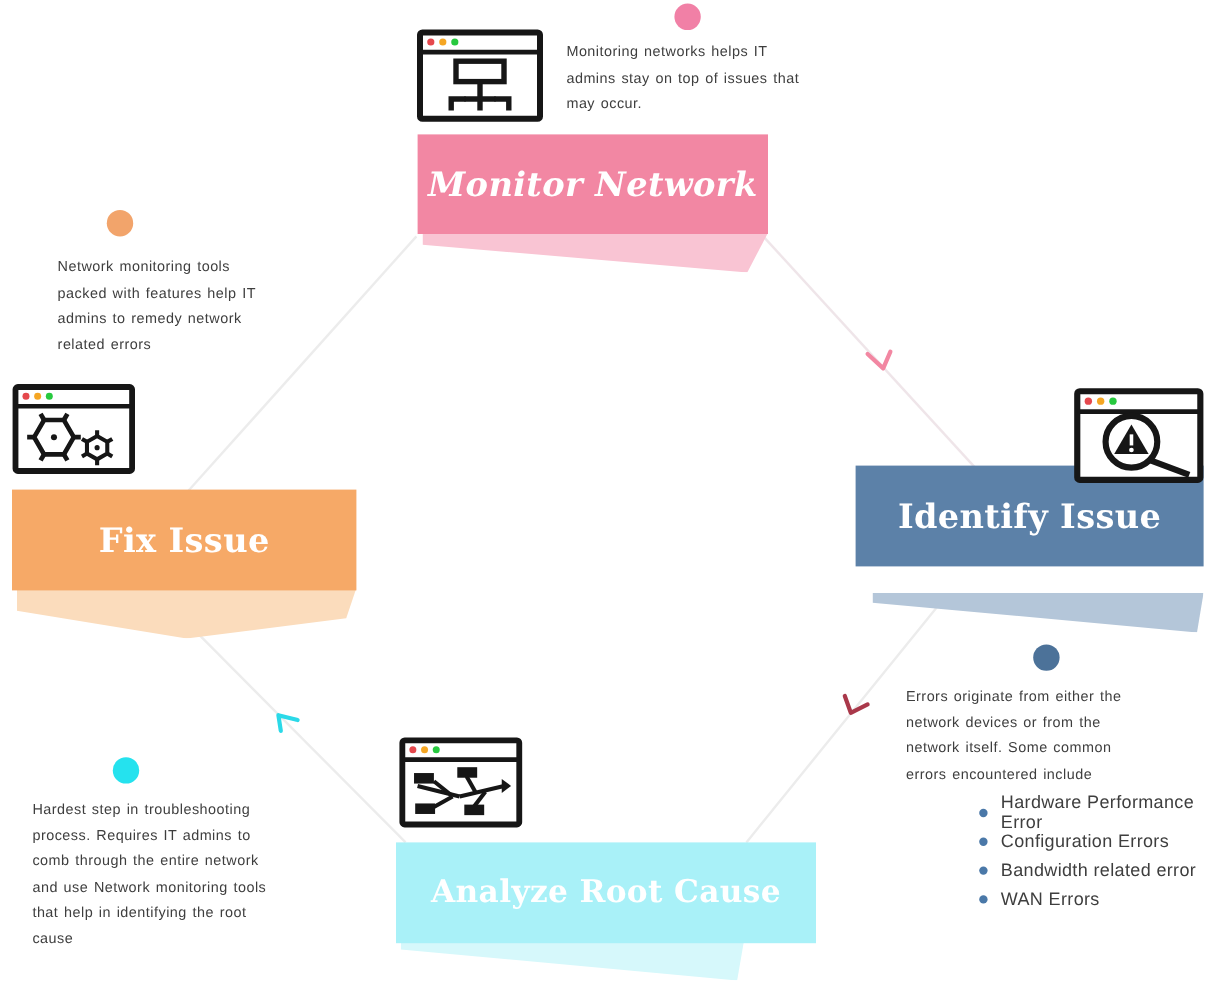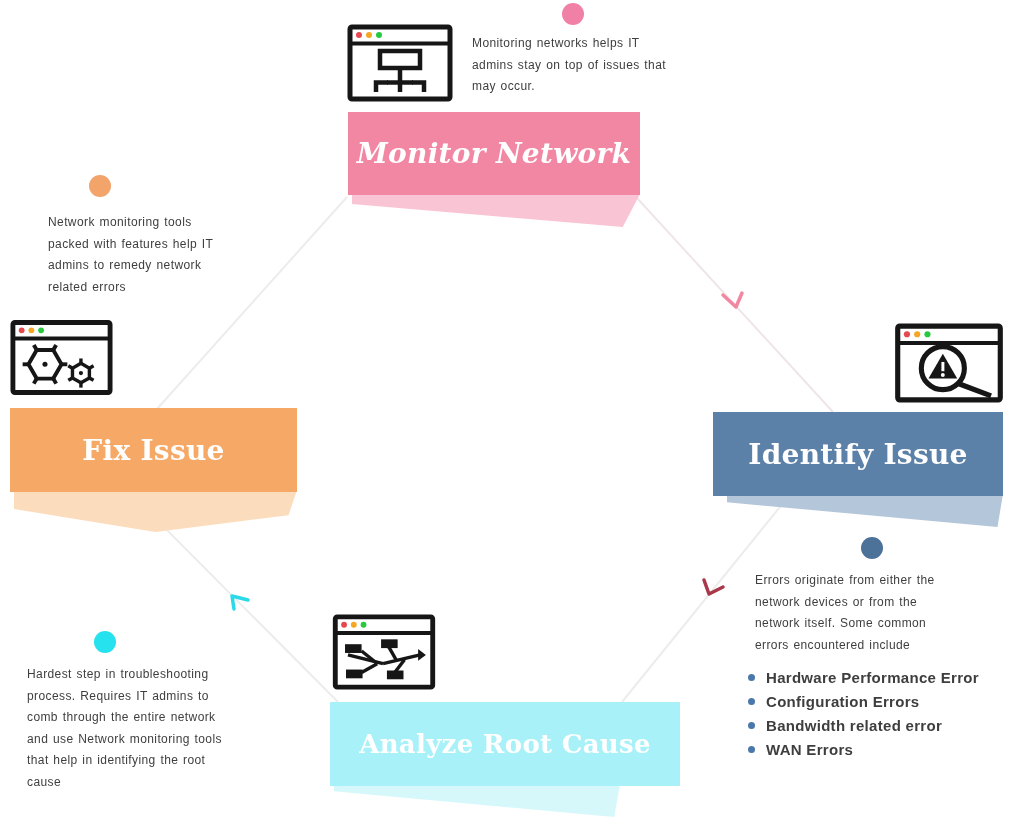--- a/index.html
+++ b/index.html
@@ -9,36 +9,36 @@
   .desc{position:absolute;z-index:3;color:#3E3E3E;font-size:12px;line-height:21.5px;
         letter-spacing:.4px;word-spacing:1px;white-space:pre-line;}
   .banner{position:absolute;z-index:2;display:flex;align-items:center;justify-content:center;
           color:#fff;font-family:"DejaVu Serif",serif;font-weight:bold;letter-spacing:.3px;}
   .banner-shadow{position:absolute;z-index:1;}
   .icon{position:absolute;z-index:3;}
   
   #banner-monitor{left:348px;top:112px;width:292px;height:83px;background:#F287A3;font-size:28px;font-style:italic;}
   #shadow-monitor{left:352px;top:194px;width:288px;height:33px;background:#F9C4D3;
                   clip-path:polygon(0 0,100% 0,94% 100%,0 30%);}
-  #banner-identify{left:713px;top:412px;width:290px;height:84px;background:#5C81A8;font-size:28px;}
+  #banner-identify{left:713px;top:388px;width:290px;height:84px;background:#5C81A8;font-size:28px;}
   #shadow-identify{left:727px;top:494px;width:276px;height:33px;background:#B4C6D9;
                   clip-path:polygon(0 0,100% 0,98% 100%,0 25%);}
   #banner-analyze{left:330px;top:702px;width:350px;height:84px;background:#A9F1F8;font-size:26px;}
   #shadow-analyze{left:334px;top:784px;width:286px;height:33px;background:#D6F8FB;
                   clip-path:polygon(0 0,100% 0,98% 100%,0 22%);}
   #banner-fix{left:10px;top:408px;width:287px;height:84px;background:#F6A967;font-size:28px;}
   #shadow-fix{left:14px;top:490px;width:283px;height:42px;background:#FBDCBC;
                   clip-path:polygon(0 0,100% 0,97% 60%,50% 100%,0 45%);}
   
   #desc-monitor{left:472px;top:33px;width:300px;}
   #desc-fix{left:8px;top:212px;width:280px;margin-left:40px;}
   #desc-analyze{left:3px;top:664px;width:300px;margin-left:24px;}
   #desc-identify{left:755px;top:570px;width:270px;}
   
-  #bullet-list{position:absolute;left:748px;top:665px;z-index:3;font-weight:bold;}
+  #bullet-list{position:absolute;left:816px;top:665px;z-index:3;}
   .bullet-row{display:flex;align-items:center;height:24px;}
   .bullet-dot{width:7px;height:7px;border-radius:50%;background:#4A78A8;margin-right:11px;flex:none;}
   .bullet-text{color:#3E3E3E;font-size:15px;letter-spacing:.3px;}
   
   #connector-layer{position:absolute;left:0;top:0;z-index:0;pointer-events:none;}
   .browser-stroke{stroke:#161616;fill:none;}
 </style>
 </head>
 <body>
 

